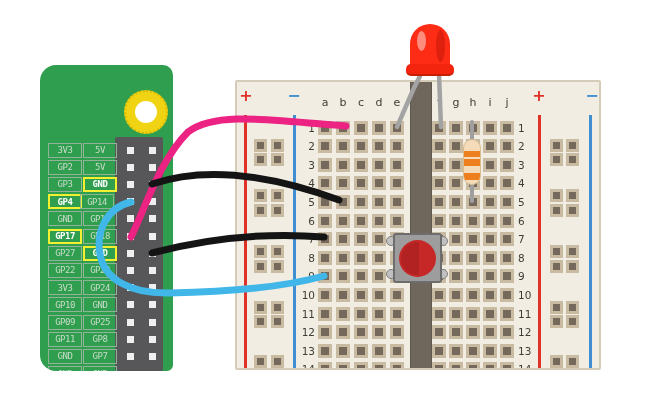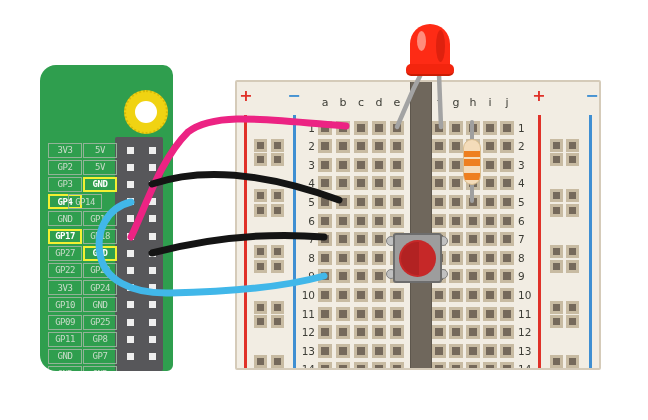--- a/index.html
+++ b/index.html
@@ -58,21 +58,21 @@
     <div id="mount-hole"></div>
     <div id="header"></div>
     <div id="pin-labels">
         <div class="pinbox" style="left: 8px; top: 77.5px;">3V3</div>
         <div class="pinbox" style="left: 43px; top: 77.5px;">5V</div>
         <div class="pinbox" style="left: 8px; top: 94.7px;">GP2</div>
         <div class="pinbox" style="left: 43px; top: 94.7px;">5V</div>
         <div class="pinbox" style="left: 8px; top: 111.9px;">GP3</div>
         <div class="pinbox hl" style="left: 43px; top: 111.9px;">GND</div>
         <div class="pinbox hl" style="left: 8px; top: 129.1px;">GP4</div>
-        <div class="pinbox" style="left: 28px; top: 129.1px; text-align: right;">GP14</div>
+        <div class="pinbox" style="left: 40px; top: 129.1px; text-align: right;">GP14</div>
         <div class="pinbox" style="left: 8px; top: 146.3px;">GND</div>
         <div class="pinbox" style="left: 43px; top: 146.3px;">GP15</div>
         <div class="pinbox hl" style="left: 8px; top: 163.5px;">GP17</div>
         <div class="pinbox" style="left: 43px; top: 163.5px;">GP18</div>
         <div class="pinbox" style="left: 8px; top: 180.7px;">GP27</div>
         <div class="pinbox hl" style="left: 43px; top: 180.7px;">GND</div>
         <div class="pinbox" style="left: 8px; top: 197.9px;">GP22</div>
         <div class="pinbox" style="left: 43px; top: 197.9px;">GP23</div>
         <div class="pinbox" style="left: 8px; top: 215.1px;">3V3</div>
         <div class="pinbox" style="left: 43px; top: 215.1px;">GP24</div>

